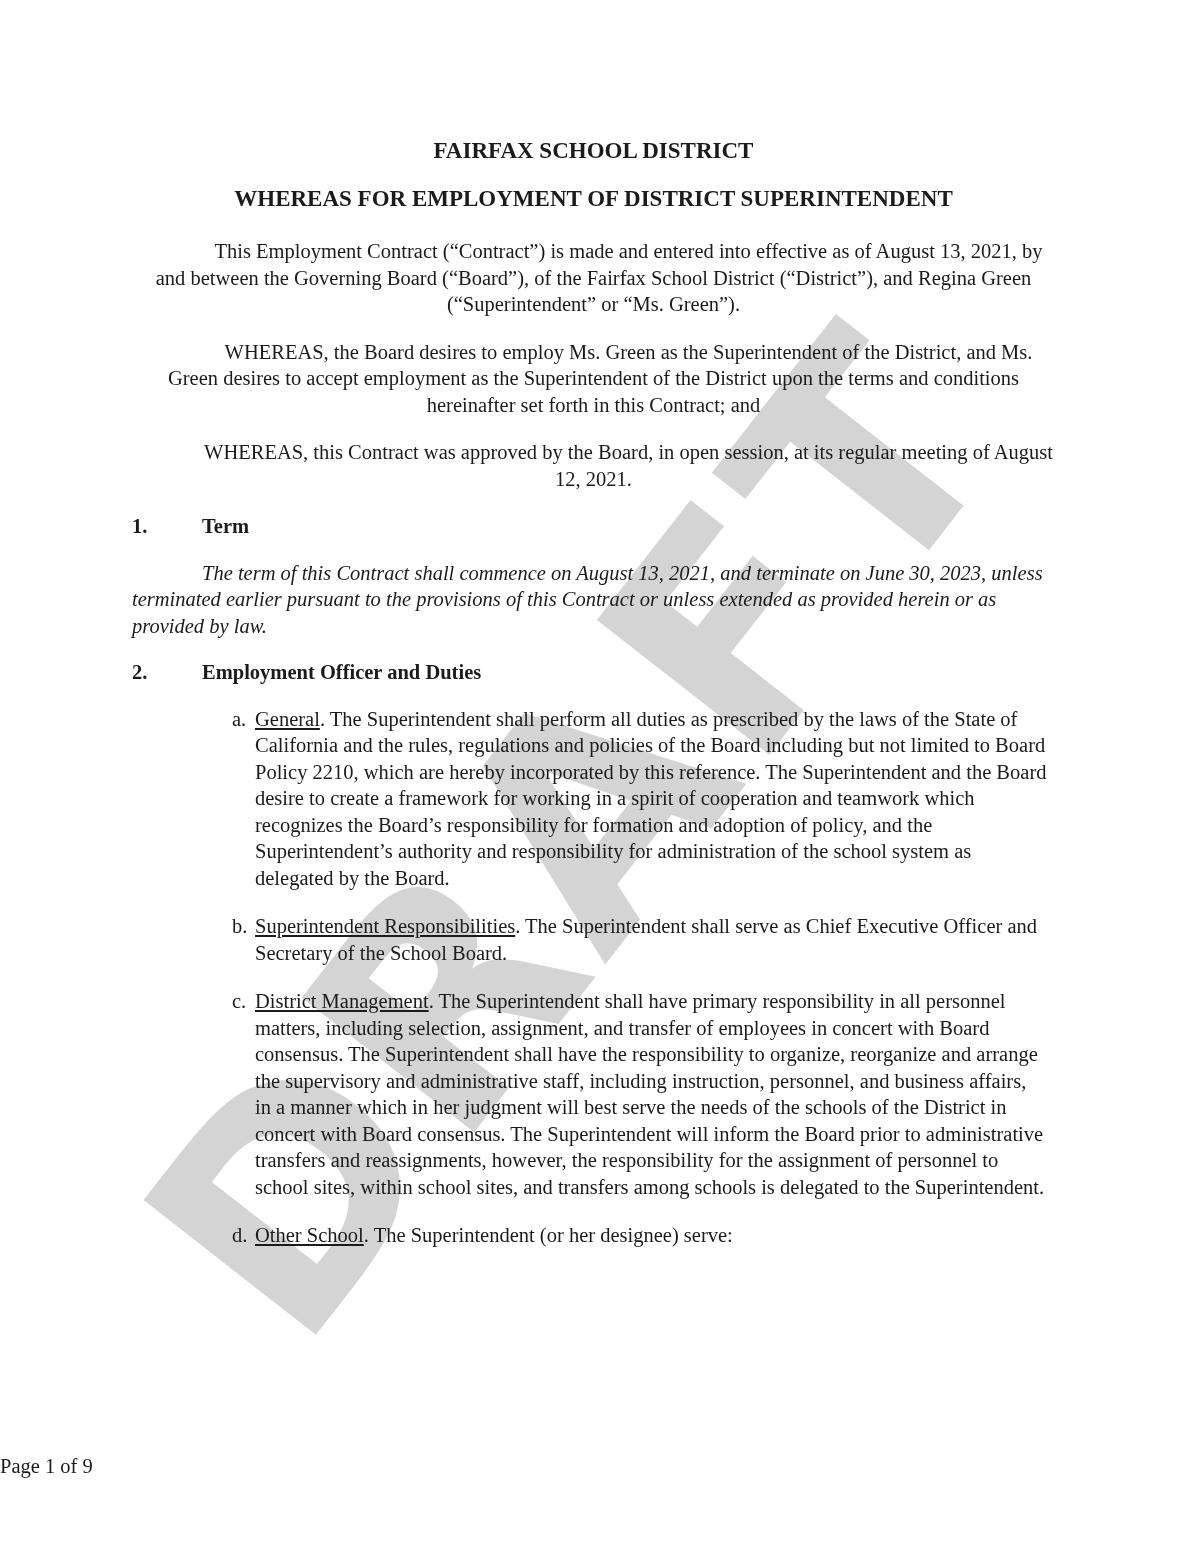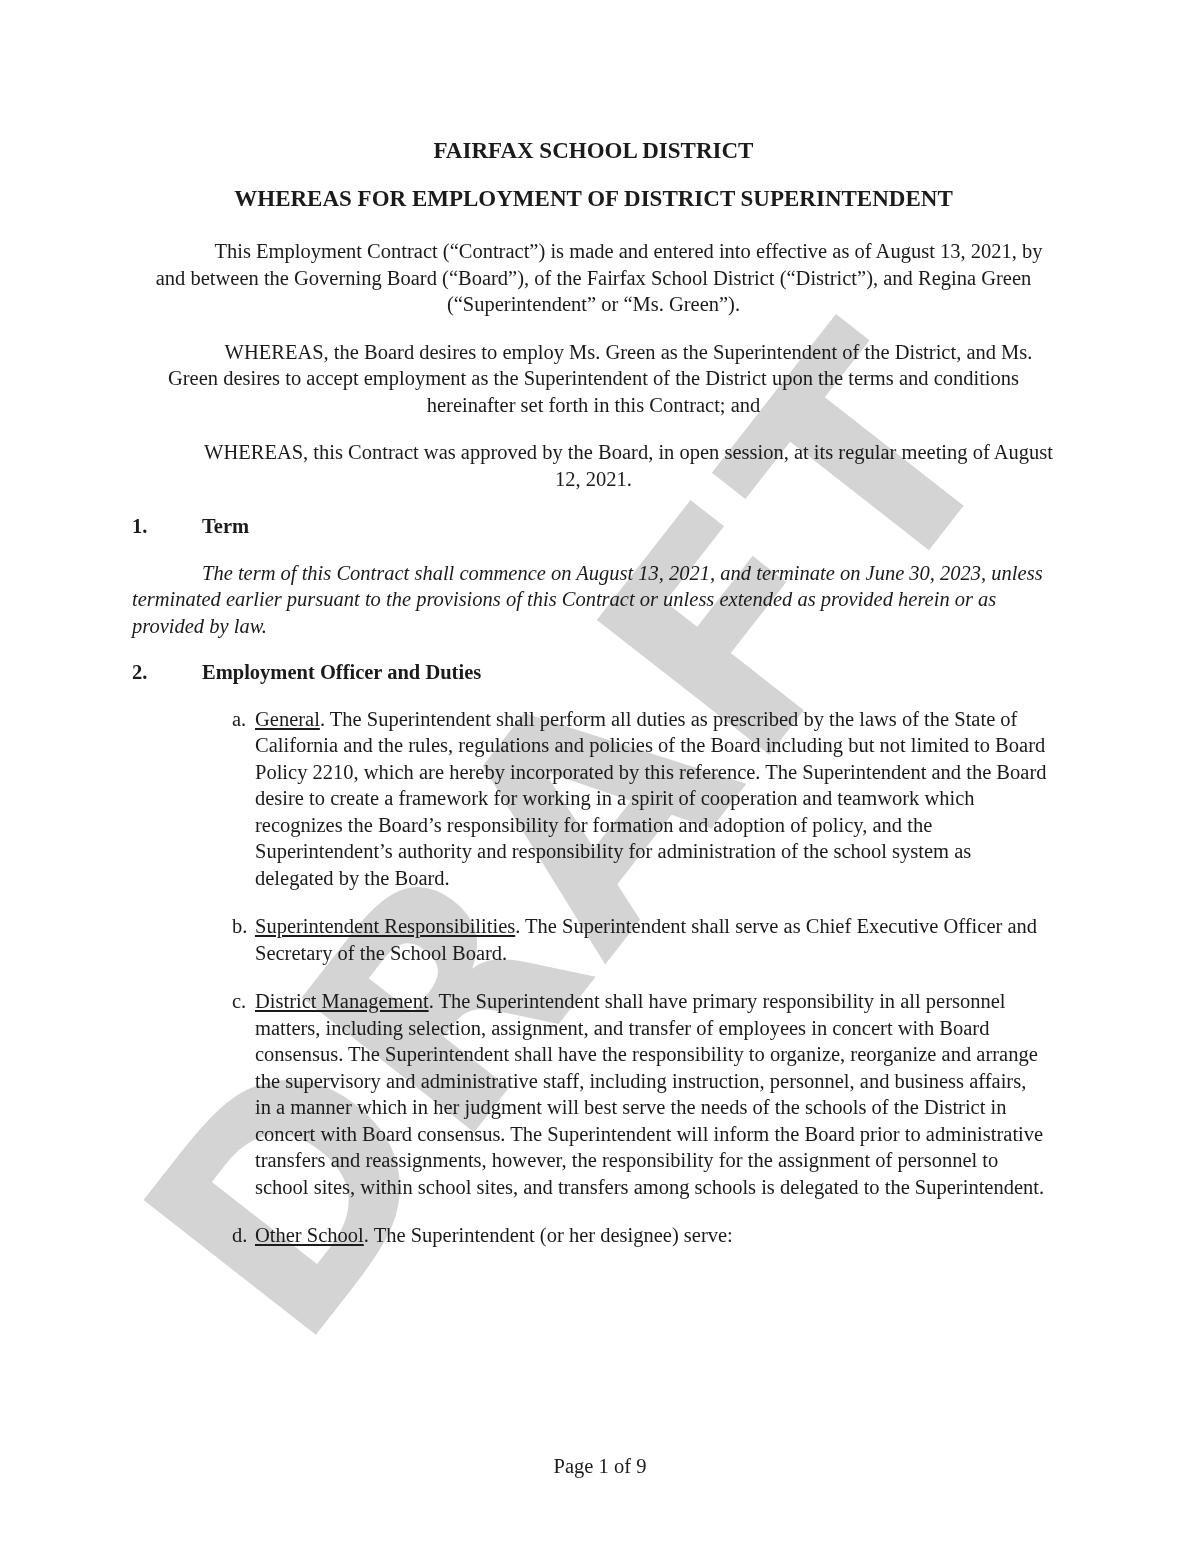--- a/index.html
+++ b/index.html
@@ -87,21 +87,21 @@
     top: 0;
   }
   .u {
     text-decoration: underline;
   }
   .footer {
     position: absolute;
     left: 0;
     top: 1455px;
     width: 100%;
-    text-align: center;
+    text-align: left;
     font-size: 20.5px;
     z-index: 1;
   }
 </style>
 </head>
 <body>
 
 <div class="page">
 
   <div class="watermark">DRAFT</div>

